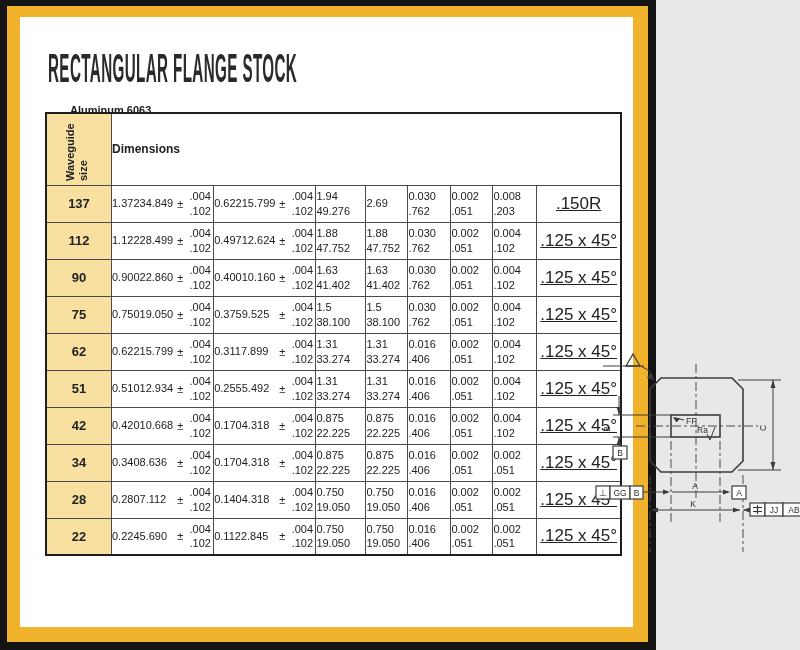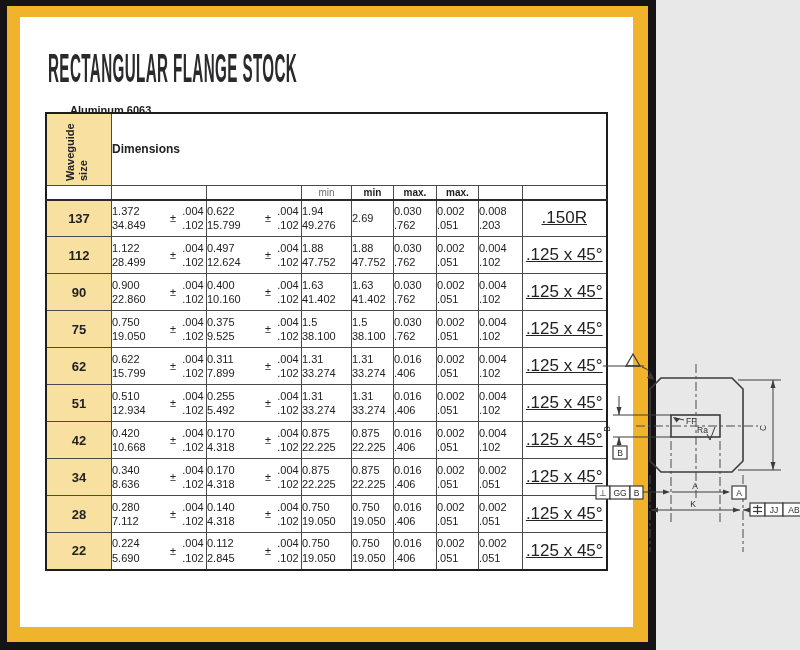--- a/index.html
+++ b/index.html
@@ -27,21 +27,21 @@
   .hrow th { font-size:13px; font-weight:bold; text-align:center; background:#fff; }
   .tri-head { font-family:"DejaVu Sans", sans-serif; font-size:14px; font-weight:normal; }
   .subrow td { height:14px; font-size:10px; text-align:center; line-height:13px; }
   .sub-bold { font-weight:bold; color:#1a1a1c; }
   .sub-gray { font-weight:normal; color:#6e6e70; }
   .subrow td { border-bottom:2px solid #2a2a2c; }
   .drow td { height:37px; }
   .wr { background:#F7E0A0; font-weight:bold; font-size:13px; text-align:center;margin-top:36px; }
   .ab { padding:0 6px 0 5px; }
   .ab .wrap { display:flex; align-items:center; }
-  .col-l { flex:1 1 auto; display:flex; flex-direction:column; line-height:1.3; }
+  .col-l { flex:1 1 auto; display:flex; flex-direction:row; line-height:1.3; }
   .pm { width:14px; text-align:center; color:#232325; }
   .col-r { width:26px; display:flex; flex-direction:column; line-height:1.3; text-align:center; }
   .two { padding-left:5px; }
   .two span { display:block; line-height:1.3; }
   .cham { text-align:center; padding-left:7px; font-size:17px;text-decoration:underline; }
 
   
   .diagram { position:absolute; left:568px; top:323px; }
   svg text { fill:#2c2c2e; }
 </style>
@@ -67,31 +67,20 @@
             <col style="width:44px">
             <col style="width:84px">
         </colgroup>
         <tbody>
             <tr style="height:72px">
           <td class="corner">
             <div class="corner-inner">Waveguide size</div>
           </td>
           <td class="dims-cell" colspan="8">Dimensions</td>
         </tr>
-        <tr class="subrow">
-          <td></td>
-          <td></td>
-          <td></td>
-          <td class="sub-gray">min</td>
-          <td class="sub-bold">min</td>
-          <td class="sub-bold">max.</td>
-          <td class="sub-bold">max.</td>
-          <td></td>
-          <td></td>
-        </tr>
 
         <tr class="drow">
           <td class="wr">137</td>
           <td class="ab">
                 <div class="wrap">
             <span class="col-l">
                     <span>1.372</span>
                     <span>34.849</span>
                   </span>
             <span class="pm">±</span>

